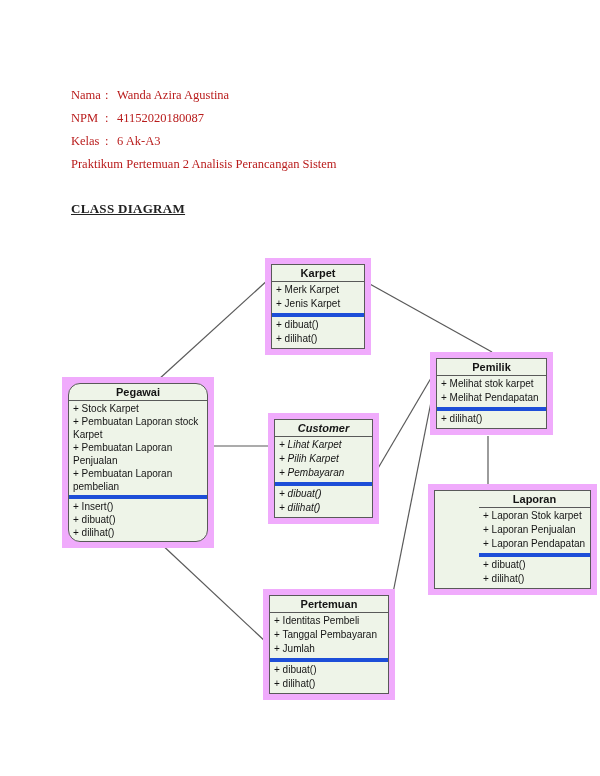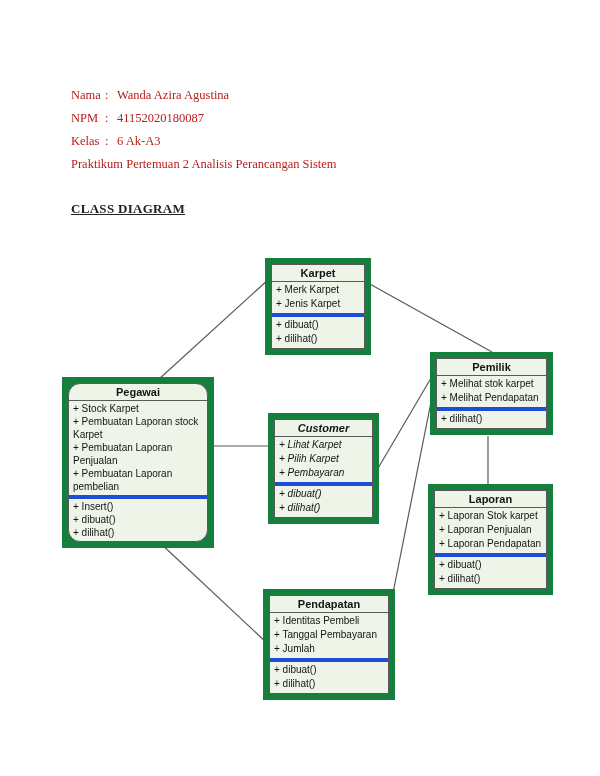--- a/index.html
+++ b/index.html
@@ -15,35 +15,35 @@
   .hline{line-height:23px;white-space:nowrap;}
   .hlabel{display:inline-block;width:34px;}
   .hsep{display:inline-block;width:12px;}
   .section-title{
     position:absolute;left:71px;top:201px;
     font-family:"Liberation Serif",serif;font-size:13px;font-weight:bold;
     color:#222;text-decoration:underline;letter-spacing:.3px;
   }
   
   #connector-layer{position:absolute;left:0;top:0;pointer-events:none;}
-  .cls{position:absolute;background:#15803d;padding:6px;}
+  .cls{position:absolute;background:#f0abfc;padding:6px;}
   .clsInner{background:#eef4e8;border:1px solid #595959;}
   .clsTitle{
     font-weight:bold;text-align:center;font-size:11px;line-height:16px;
     border-bottom:1px solid #595959;color:#141414;padding:0 2px;
   }
   .sec{border-bottom:4px solid #1d4ed8;padding:1px 0 2px;}
   .sec:last-child{border-bottom:none;}
   .m{font-size:10px;line-height:14px;padding:0 4px;color:#141414;white-space:nowrap;}
   #cls-karpet{left:265px;top:258px;}   #cls-karpet .clsInner{width:92px;}
   #cls-pemilik{left:430px;top:352px;}  #cls-pemilik .clsInner{width:109px;}
   #cls-pegawai{left:62px;top:377px;}   #cls-pegawai .clsInner{width:138px;border-radius:12px;}
   #cls-pegawai .m{white-space:normal;line-height:13px;}
   #cls-customer{left:268px;top:413px;} #cls-customer .clsInner{width:97px;font-style:italic;}
-  #cls-laporan{left:428px;top:484px;}  #cls-laporan .clsInner{width:111px;}
+  #cls-laporan{left:428px;top:484px;}  #cls-laporan .clsInner{width:111px;padding-left:44px;}
   #cls-pembayaran{left:263px;top:589px;} #cls-pembayaran .clsInner{width:118px;}
 </style>
 </head>
 <body>
 
 <div class="doc-header">
   <div class="hline">
     <span class="hlabel">Nama</span><span class="hsep">:</span><span>Wanda Azira Agustina</span>
   </div>
   <div class="hline">
@@ -138,21 +138,21 @@
     </div>
     <div class="sec">
       <div class="m">+ dibuat()</div>
       <div class="m">+ dilihat()</div>
     </div>
   </div>
 </div>
 
 <div class="cls" id="cls-pembayaran">
   <div class="clsInner">
-    <div class="clsTitle">Pendapatan</div>
+    <div class="clsTitle">Pertemuan</div>
     <div class="sec">
       <div class="m">+ Identitas Pembeli</div>
       <div class="m">+ Tanggal Pembayaran</div>
       <div class="m">+ Jumlah</div>
     </div>
     <div class="sec">
       <div class="m">+ dibuat()</div>
       <div class="m">+ dilihat()</div>
     </div>
   </div>

